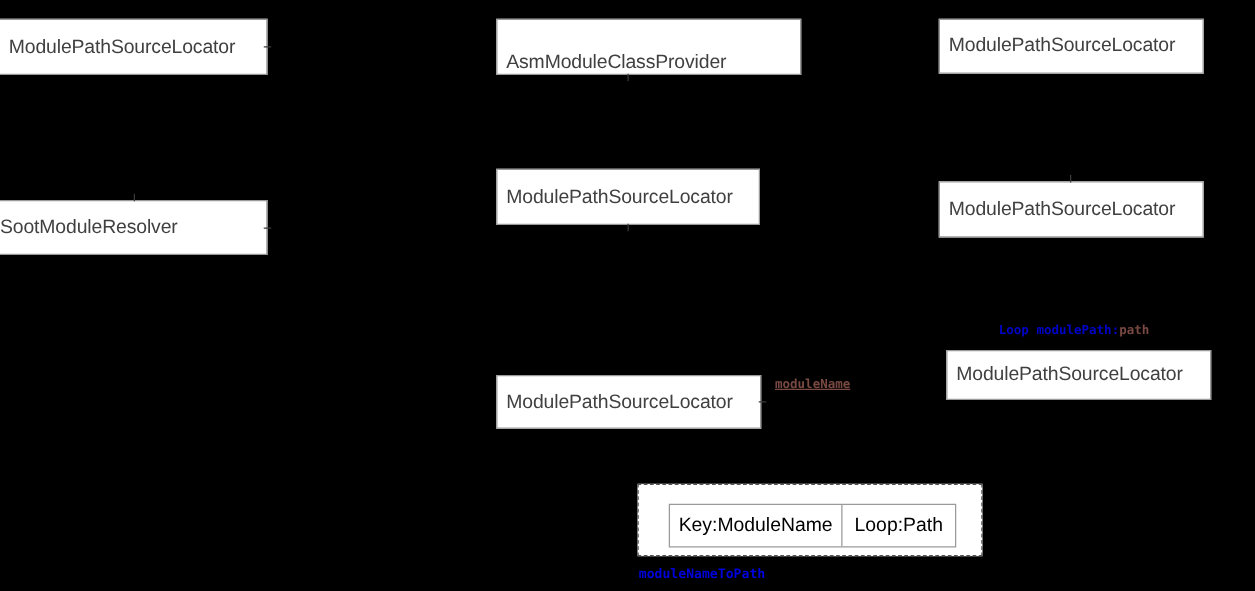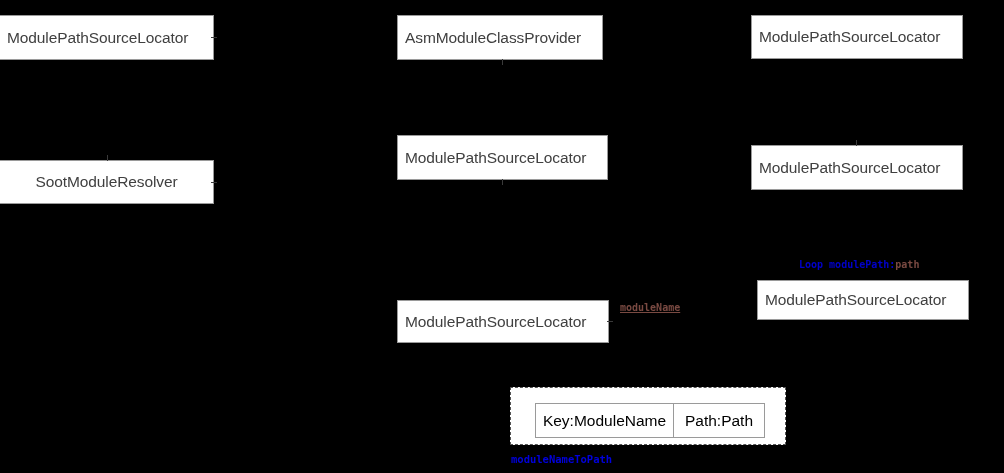--- a/index.html
+++ b/index.html
@@ -24,21 +24,21 @@
     align-items: center;
     color: #404040;
     font-size: 15.5px;
     letter-spacing: -0.1px;
     white-space: nowrap;
   }
   .node .node-label {
     display: block;
     width: 100%;
   }
-  .node.center .node-label { text-align: center; }
+  .node.center .node-label { }
   .node.leftpad .node-label { padding-left: 7px; }
 
   
   .tick {
     position: absolute;
     background: #3a3a3a;
   }
   .tick.h { height: 1px; }
   .tick.v { width: 1px; }
 
@@ -107,21 +107,21 @@
 </head>
 <body>
 
 <div id="canvas">
 
   <div class="node leftpad" style="left:-1px; top:15px; width:215px; height:45px;">
     <span class="node-label">ModulePathSourceLocator</span>
   </div>
   <div class="tick h" style="left:211px; top:37px; width:6px;"></div>
 
-  <div class="node leftpad" style="left:397px; top:15px; width:206px; height:45px;">
+  <div class="node leftpad" style="left:397px; top:15px; width:244px; height:45px;align-items:flex-end;">
     <span class="node-label">AsmModuleClassProvider</span>
   </div>
   <div class="tick v" style="left:502px; top:59px; height:6px;"></div>
 
   <div class="node leftpad" style="left:751px; top:15px; width:212px; height:44px;">
     <span class="node-label">ModulePathSourceLocator</span>
   </div>
 
   <div class="node center" style="left:-1px; top:160px; width:215px; height:44px;">
     <span class="node-label">SootModuleResolver</span>
@@ -150,18 +150,18 @@
     <span class="node-label">ModulePathSourceLocator</span>
   </div>
   <div class="tick h" style="left:607px; top:321px; width:6px;"></div>
   <div class="param-label" style="left:620px; top:302px;">
     <span>moduleName</span>
   </div>
 
   <div class="map-container" style="left:510px; top:387px; width:276px; height:58px;"></div>
   <div class="map-table" style="left:535px; top:403px; width:230px; height:35px;">
     <div class="map-cell" style="width:137px;">Key:ModuleName</div>
-    <div class="map-cell divider" style="width:93px;">Path:Path</div>
+    <div class="map-cell divider" style="width:93px;">Loop:Path</div>
   </div>
   <div class="map-name" style="left:511px; top:453px;">moduleNameToPath</div>
 
 
 </div>
 
 </body></html>

